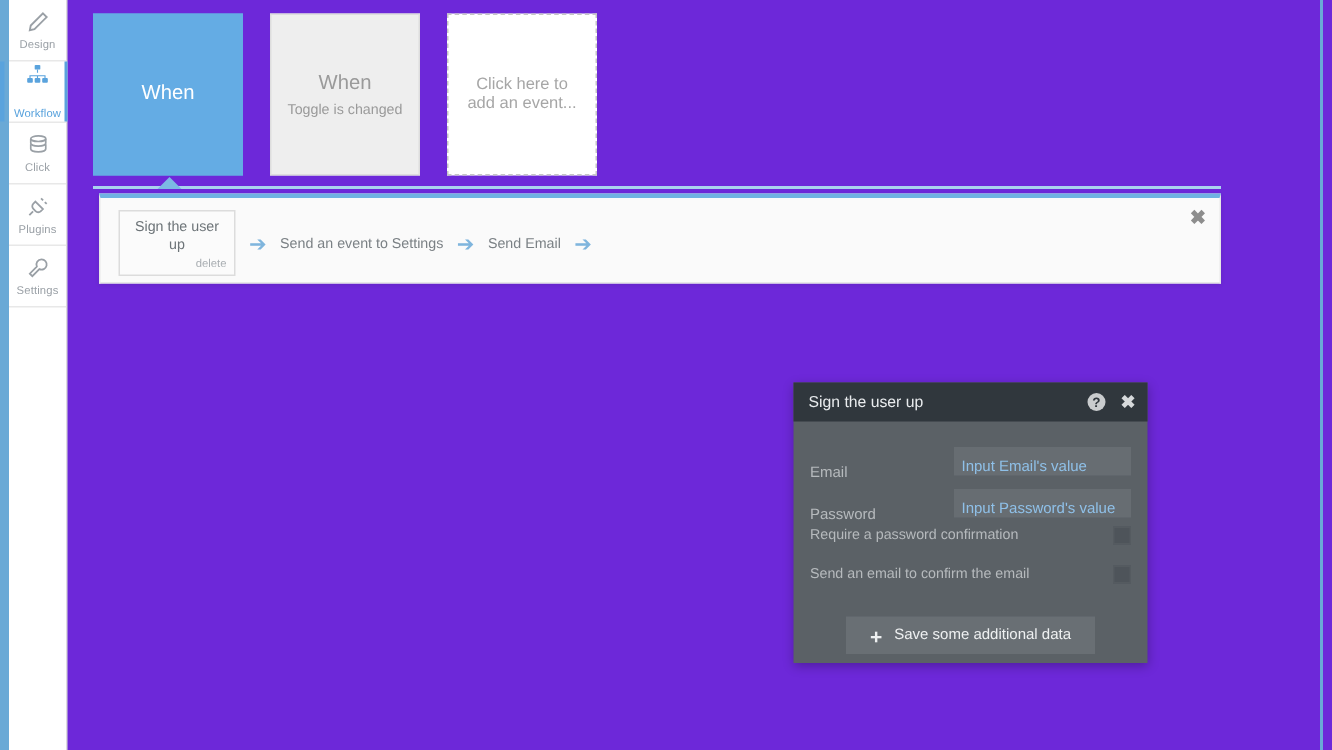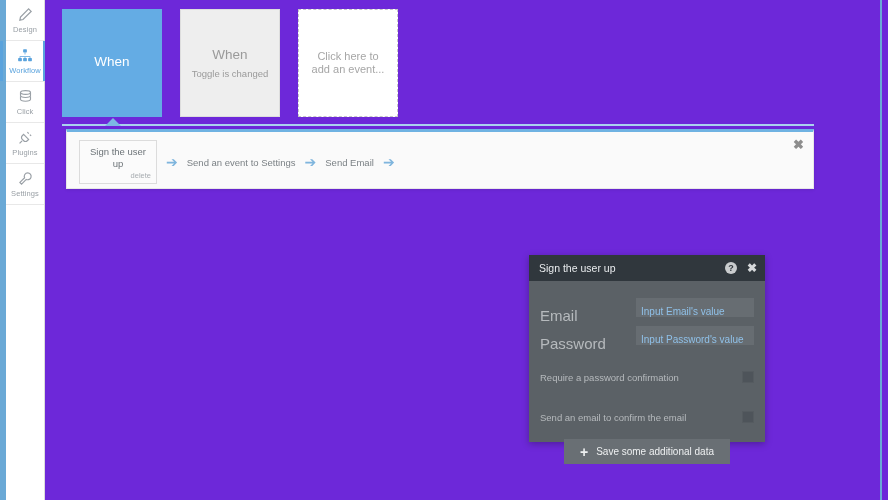--- a/index.html
+++ b/index.html
@@ -31,21 +31,21 @@
     background: #ffffff;
   }
   .sb-item {
     position: relative; width: 38px; height: 41px;
     display: flex; flex-direction: column; align-items: center; justify-content: center;
     border-bottom: 1px solid #e8e8e8;
     color: #9aa0a6; cursor: pointer; user-select: none;
   }
   .sb-item .sb-icon { height: 17px; display: flex; align-items: center; justify-content: center; }
   .sb-item .sb-label { font-size: 7.5px; line-height: 10px; margin-top: 2px; letter-spacing: .1px; }
-  .sb-item.active { color: #5aa3dd; }
+  .sb-item.active { color: #5aa3dd; justify-content: space-between; }
   .sb-item.active::before {
     content: ""; position: absolute; left: -6px; top: 0; width: 3px; height: 100%;
     background: #5aa3dd;
   }
   .sb-item.active::after {
     content: ""; position: absolute; right: -1px; top: 0; width: 2px; height: 100%;
     background: #5aa3dd;
   }
   .sb-item svg { display: block; }
 
@@ -131,27 +131,27 @@
   .dlg-help {
     width: 12px; height: 12px; border-radius: 50%;
     background: #c9ccce; color: #30373d;
     font-size: 9px; font-weight: bold; line-height: 12px; text-align: center;
     margin-right: 10px; cursor: pointer;
   }
   .dlg-close { font-size: 12px; font-weight: bold; color: #d6d9db; cursor: pointer; line-height: 12px; }
 
   .dlg-body { padding: 12px 11px 0 11px; }
   .dlg-row { display: flex; align-items: center; height: 28px; }
-  .dlg-label { width: 96px; font-size: 15px; color: #b6babd; margin-top: 17px; }
+  .dlg-label { width: 96px; font-size: 10px; color: #b6babd; margin-top: 17px; }
   .dlg-input {
     flex: 1; height: 19px; background: #676d72;
     display: flex; align-items: flex-end; padding: 0 5px;
     font-size: 10px; color: #8fc0e8; cursor: text;
   }
-  .dlg-check-row { display: flex; align-items: center; height: 24px; margin-top: 16px; }
+  .dlg-check-row { display: flex; height: 24px; margin-top: 2px; }
   .dlg-check-label { flex: 1; font-size: 9.5px; color: #b6babd; }
   .dlg-checkbox {
     width: 12px; height: 12px; background: #4e545a; border: 1px solid #555b60;
     cursor: pointer;
   }
   .dlg-footer { display: flex; justify-content: center; margin-top: 10px; }
   .dlg-btn {
     background: #696f74; border: none;
     padding: 7px 16px; display: flex; align-items: center; gap: 8px;
     color: #eef0f1; font-size: 10px; cursor: pointer;

